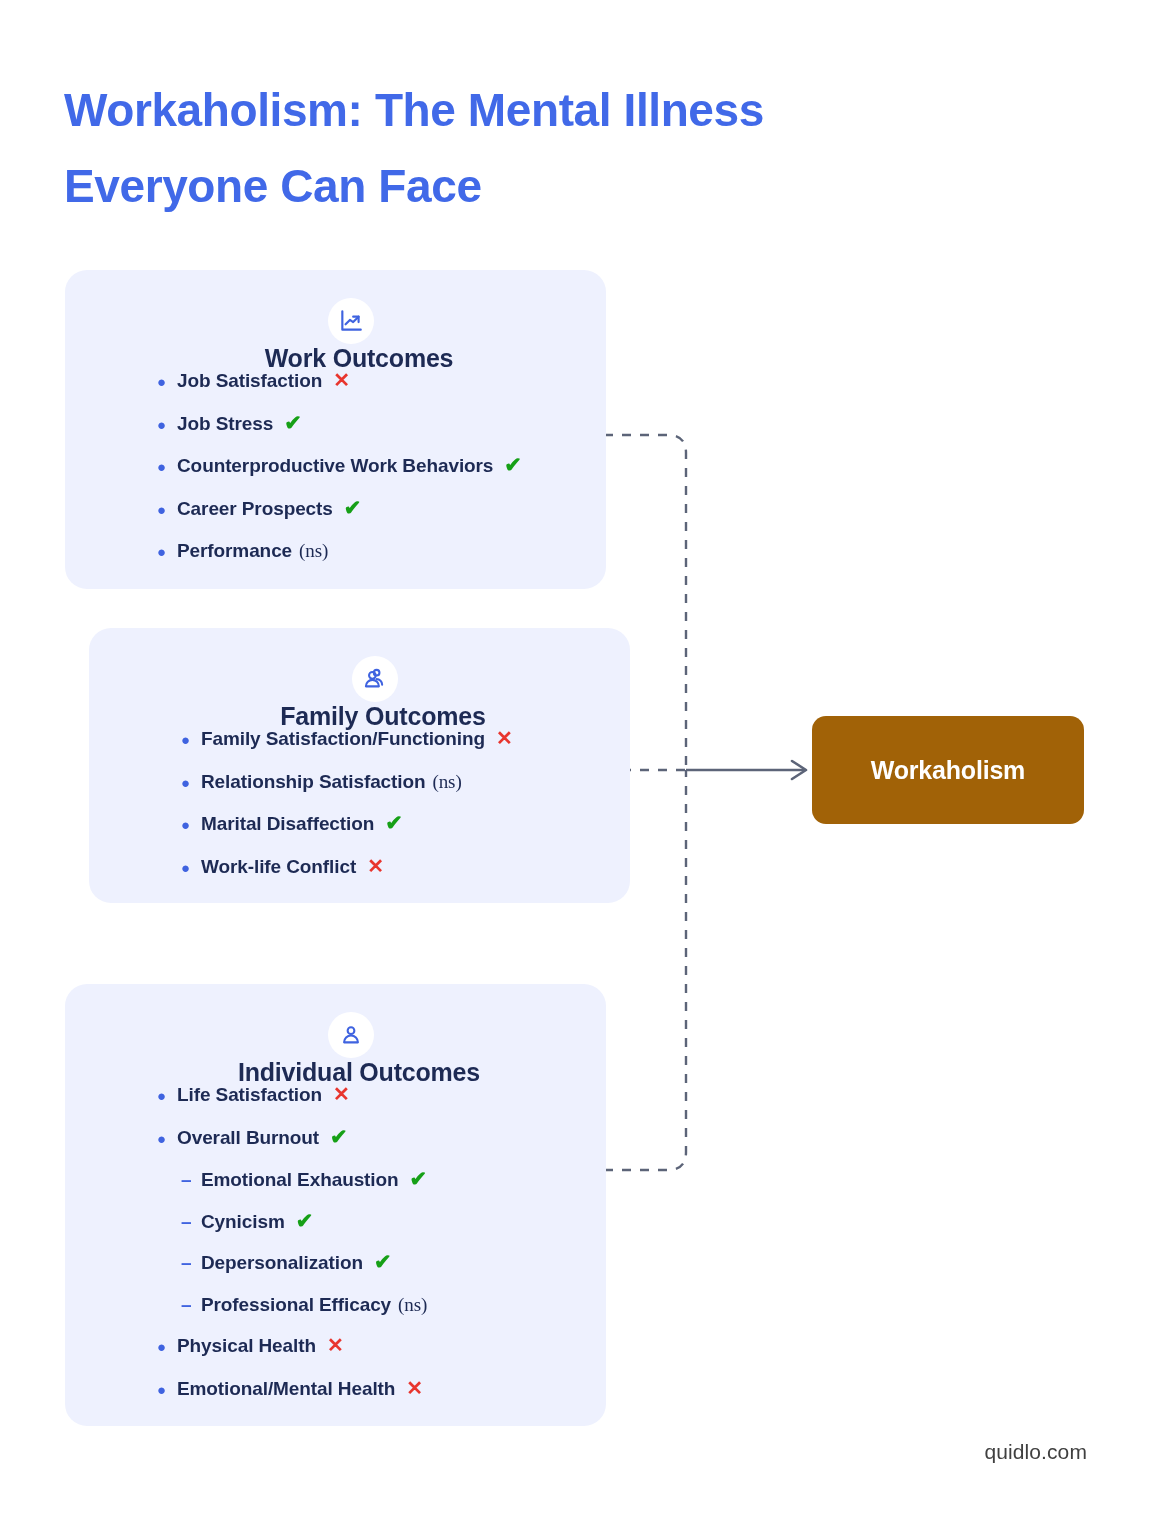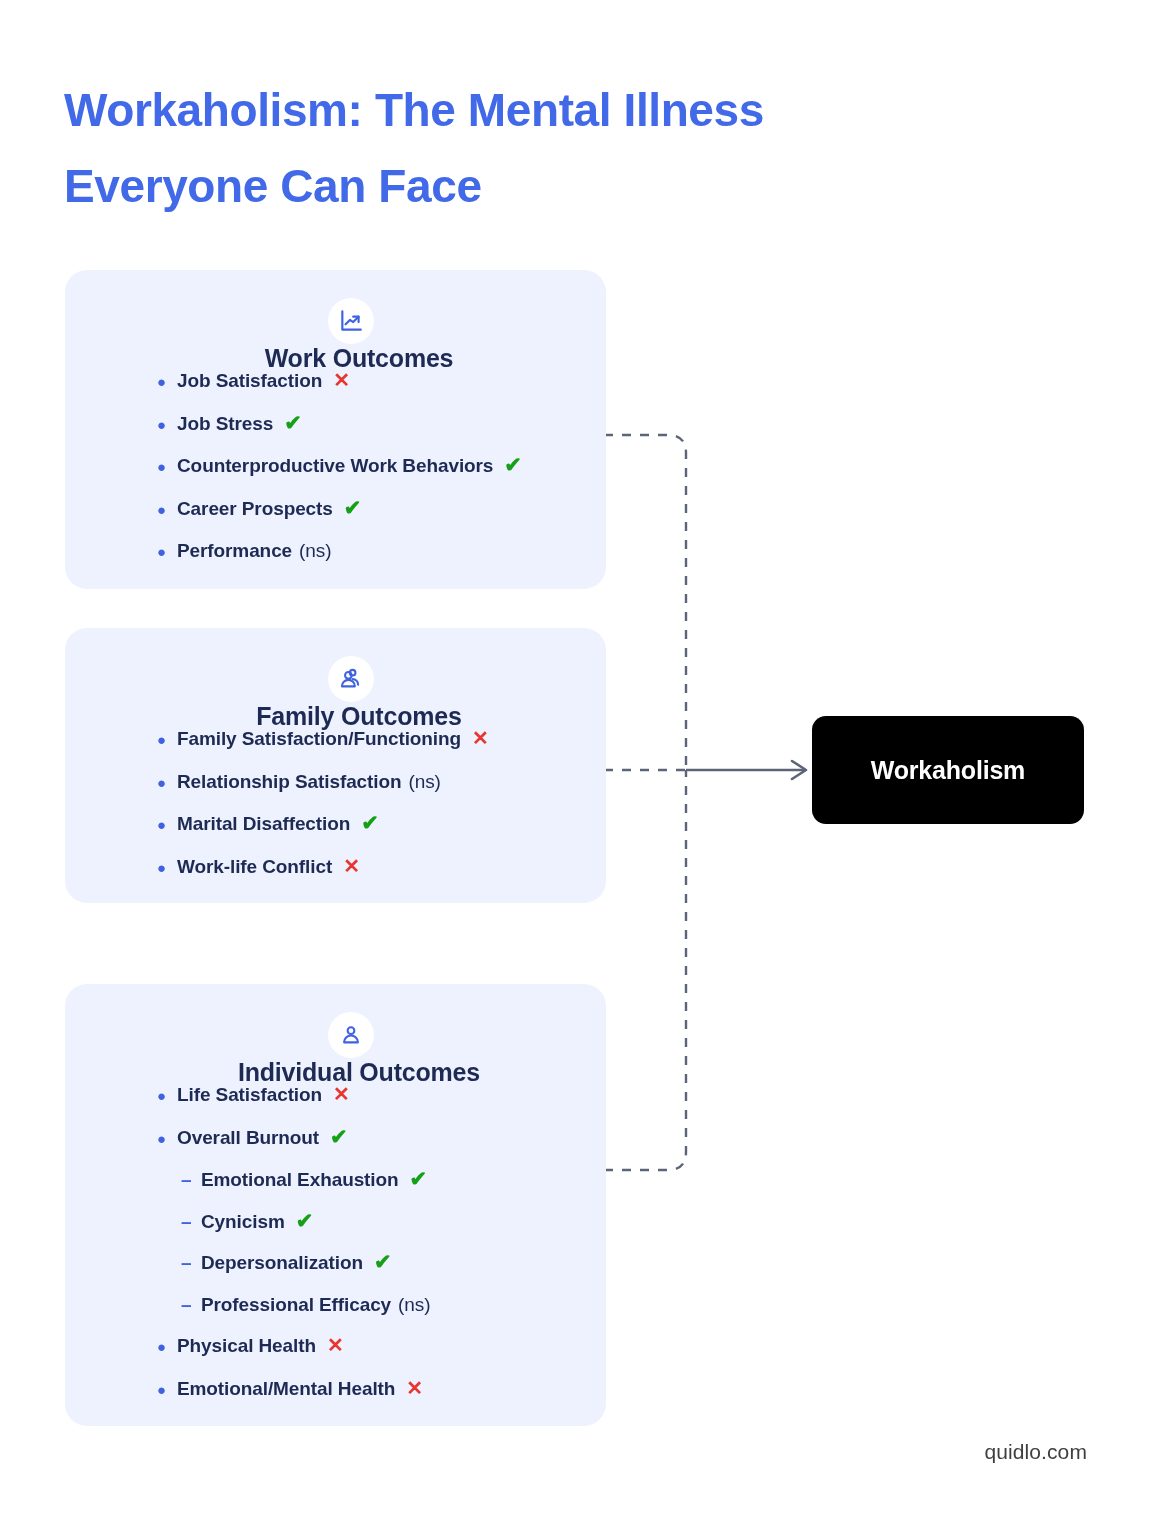--- a/index.html
+++ b/index.html
@@ -33,21 +33,21 @@
 
   
   .card {
     position: absolute;
     left: 65px;
     width: 541px;
     background: #eef1fe;
     border-radius: 22px;
   }
   #card-work       { top: 270px; height: 319px; }
-  #card-family     { top: 628px; height: 275px; }
+  #card-family     { top: 628px; height: 275px; margin-left: 24px; }
   #card-individual { top: 984px; height: 442px; }
 
   .card-head {
     position: relative;
     display: flex;
     align-items: center;
     padding-left: 30px;
     height: 46px;
     margin-top: 28px;
     flex-direction: column;
@@ -90,38 +90,39 @@
     font-size: 19px;
     line-height: inherit;
   }
   .marker.dot  { font-size: 15px; }
   .marker.dash { font-weight: bold; font-size: 19px; }
   .li-label { }
   .ns {
     font-weight: normal;
     margin-left: 7px;
     color: #1d2a54;
+    font-family: Liberation Serif, serif;
   }
   .mark {
     margin-left: 11px;
     font-size: 19px;
     font-weight: bold;
     line-height: 1;
   }
   .mark.pos { color: #16a017; font-size: 21px; }
   .mark.neg { color: #e8352e; font-size: 20px; }
 
   
   #node-workaholism {
     position: absolute;
     left: 812px;
     top: 716px;
     width: 272px;
     height: 108px;
-    background: #000000;
+    background: #a16207;
     border-radius: 14px;
     display: flex;
     align-items: center;
     justify-content: center;
     color: #ffffff;
     font-size: 25px;
     font-weight: bold;
     letter-spacing: -0.2px;
   }
 

